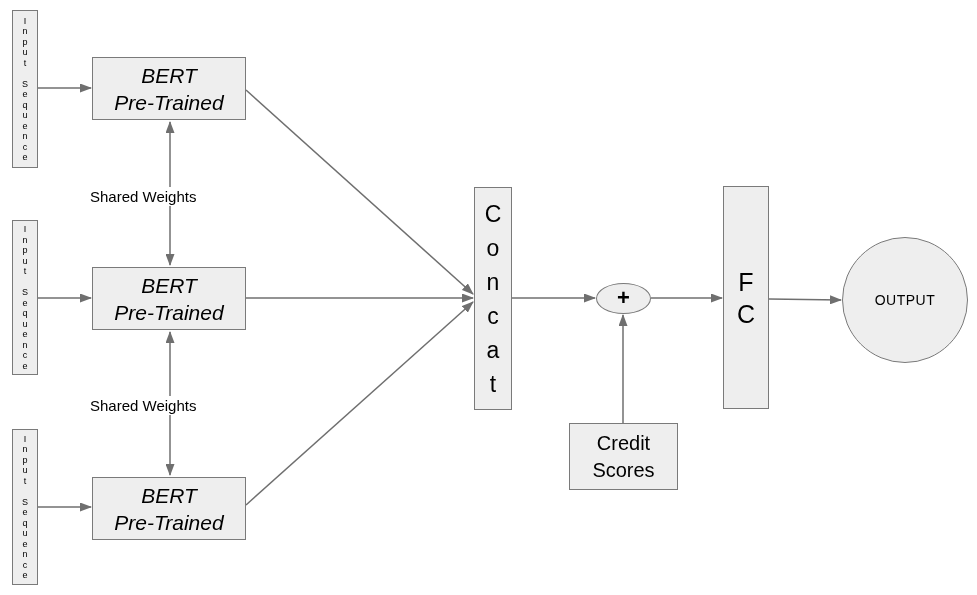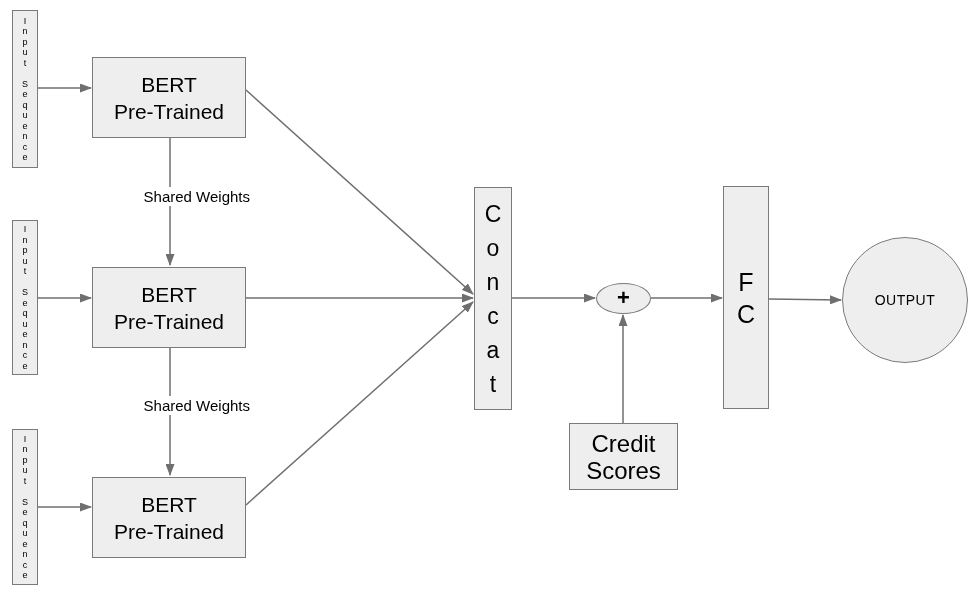--- a/index.html
+++ b/index.html
@@ -10,36 +10,36 @@
     position:absolute;box-sizing:border-box;
     background:#eeeeee;border:1.5px solid #7a7a7a;
     display:flex;align-items:center;justify-content:center;
     text-align:center;color:#000;
   }
   .pre{white-space:pre-line;}
   .input-seq{left:12px;width:26px;font-size:9px;line-height:10.5px;}
   .input-seq-1{top:10px;height:158px;}
   .input-seq-2{top:220px;height:155px;}
   .input-seq-3{top:429px;height:156px;}
-  .bert{left:92px;width:154px;height:81px;font-size:21px;line-height:27px;}
+  .bert{left:92px;width:154px;height:63px;font-size:21px;line-height:27px;font-style:italic;}
   .bert-1{top:57px;}
   .bert-2{top:267px;}
   .bert-3{top:477px;}
   .sw-label{
-    position:absolute;left:90px;width:160px;text-align:right;
+    position:absolute;left:90px;width:160px;text-align:left;
     font-size:15px;line-height:17px;background:#ffffff;color:#000;
   }
   .sw-1{top:188px;}
   .sw-2{top:397px;}
   .concat{left:474px;top:187px;width:38px;height:223px;font-size:23px;line-height:34px;}
   .plus-ellipse{
     left:596px;top:283px;width:55px;height:31px;border-radius:50%;
     font-size:22px;font-weight:600;line-height:22px;padding-bottom:2px;
   }
-  .credit{left:569px;top:423px;width:109px;height:67px;font-size:24px;line-height:27px;}
+  .credit{left:569px;top:423px;width:109px;height:67px;font-size:20px;line-height:27px;}
   .fc{left:723px;top:186px;width:46px;height:223px;font-size:25px;line-height:32px;}
   .output-circle{
     left:842px;top:237px;width:126px;height:126px;border-radius:50%;
     font-size:14px;letter-spacing:0.5px;align-items:center;
   }
 </style>
 </head>
 <body>
 
 <div class="canvas">

